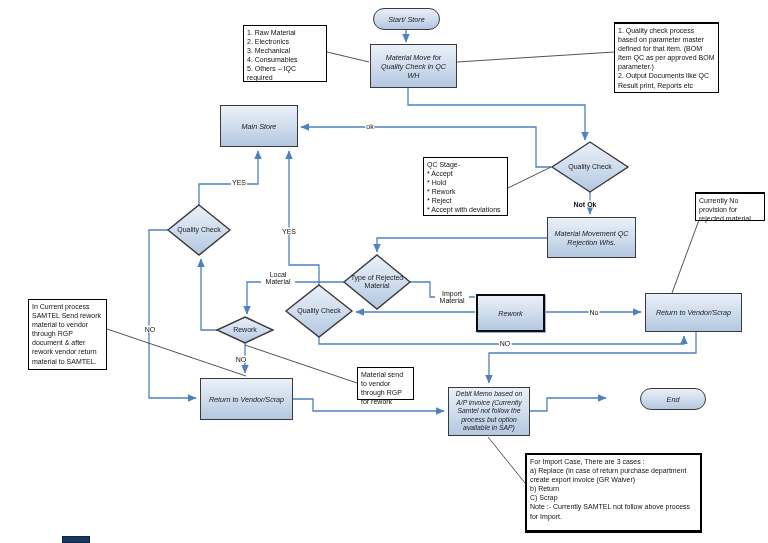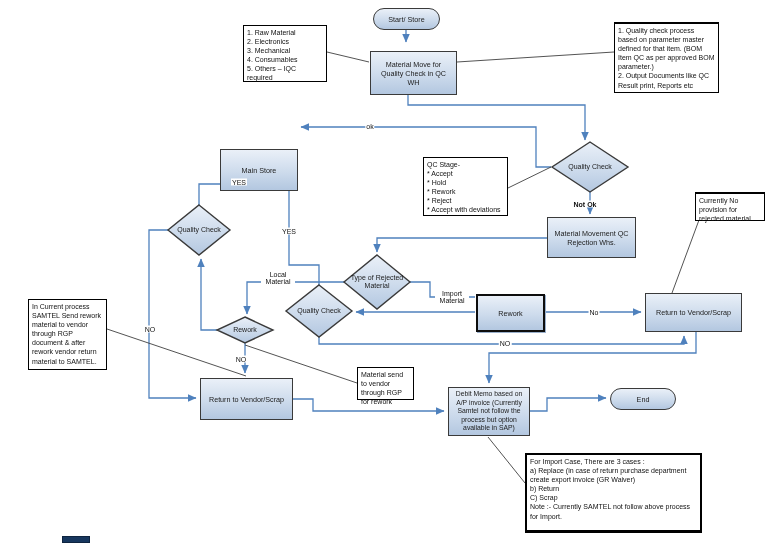--- a/index.html
+++ b/index.html
@@ -7,20 +7,21 @@
   #canvas { position:relative; width:768px; height:543px; background:#ffffff; overflow:hidden; }
   #wires { position:absolute; inset:0; width:768px; height:543px; }
 
   .node {
     position:absolute;
     background:linear-gradient(180deg,#eaf0f8 0%,#cddbec 55%,#b3c7e0 100%);
     border:1.4px solid #3a3a3a;
     display:flex; align-items:center; justify-content:center;
     text-align:center; font-size:7.2px; line-height:1.25; color:#1b1b1b;
     padding:1px 3px;
+    font-style:italic;
   }
   .oval { border-radius:12px; }
   .bold-border { border:2.4px solid #0d0d0d; box-shadow:1px 1px 0 #9ab0cc; }
 
   .diamond-label {
     position:absolute; display:flex; align-items:center; justify-content:center;
     text-align:center; font-size:7px; line-height:1.2; color:#1b1b1b; pointer-events:none;
   }
 
   .anno {
@@ -90,35 +91,35 @@
       <polygon points="590,142 628,167 590,192 552,167"></polygon>
       <polygon points="199,205 230,230 199,255 168,230"></polygon>
       <polygon points="377,255 410,282 377,309 344,282"></polygon>
       <polygon points="319,285 352,311 319,337 286,311"></polygon>
       <polygon points="245,317 273,330 245,343 217,330"></polygon>
     </g>
   </svg>
 
   <div class="node oval" style="left:373px; top:8px; width:67px; height:22px;">Start/ Store</div>
 
-  <div class="node" style="left:370px; top:51px; width:87px; height:44px;">Material Move for Quality Check in QC WH</div>
+  <div class="node" style="left:370px; top:44px; width:87px; height:44px;">Material Move for Quality Check in QC WH</div>
 
-  <div class="node" style="left:220px; top:105px; width:78px; height:42px;margin-top:44px;">Main Store</div>
+  <div class="node" style="left:220px; top:105px; width:78px; height:42px;">Main Store</div>
 
   <div class="node" style="left:547px; top:217px; width:89px; height:41px;">Material Movement QC Rejection Whs.</div>
 
   <div class="node bold-border" style="left:476px; top:294px; width:69px; height:38px;">Rework</div>
 
   <div class="node" style="left:645px; top:293px; width:97px; height:39px;">Return to Vendor/Scrap</div>
 
   <div class="node" style="left:200px; top:378px; width:93px; height:42px;">Return to Vendor/Scrap</div>
 
   <div class="node" style="left:448px; top:387px; width:82px; height:49px; font-size:6.8px;">Debit Memo based on A/P invoice (Currently Samtel not follow the process but option available in SAP)</div>
 
-  <div class="node oval" style="left:610px; top:388px; width:66px; height:22px;">End</div>
+  <div class="node oval" style="left:640px; top:388px; width:66px; height:22px;">End</div>
 
   <div class="diamond-label" style="left:552px; top:143px; width:76px; height:48px;">Quality Check</div>
   <div class="diamond-label" style="left:168px; top:205px; width:62px; height:50px;">Quality Check</div>
   <div class="diamond-label" style="left:347px; top:256px; width:60px; height:52px;">Type of Rejected Material</div>
   <div class="diamond-label" style="left:286px; top:287px; width:66px; height:48px;">Quality Check</div>
   <div class="diamond-label" style="left:217px; top:317px; width:56px; height:26px;">Rework</div>
 
   <span class="edge-label" style="left:370px; top:126px;">ok</span>
   <span class="edge-label b" style="left:585px; top:204px;">Not Ok</span>
   <span class="edge-label" style="left:239px; top:182px;">YES</span>

